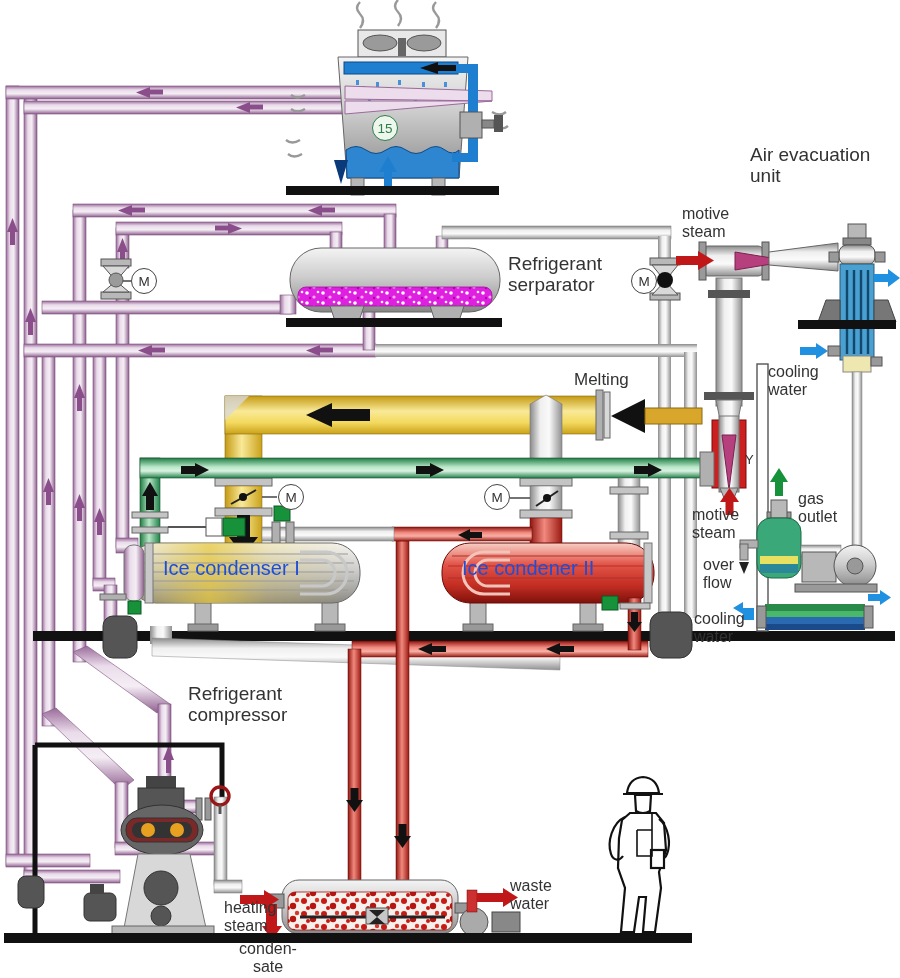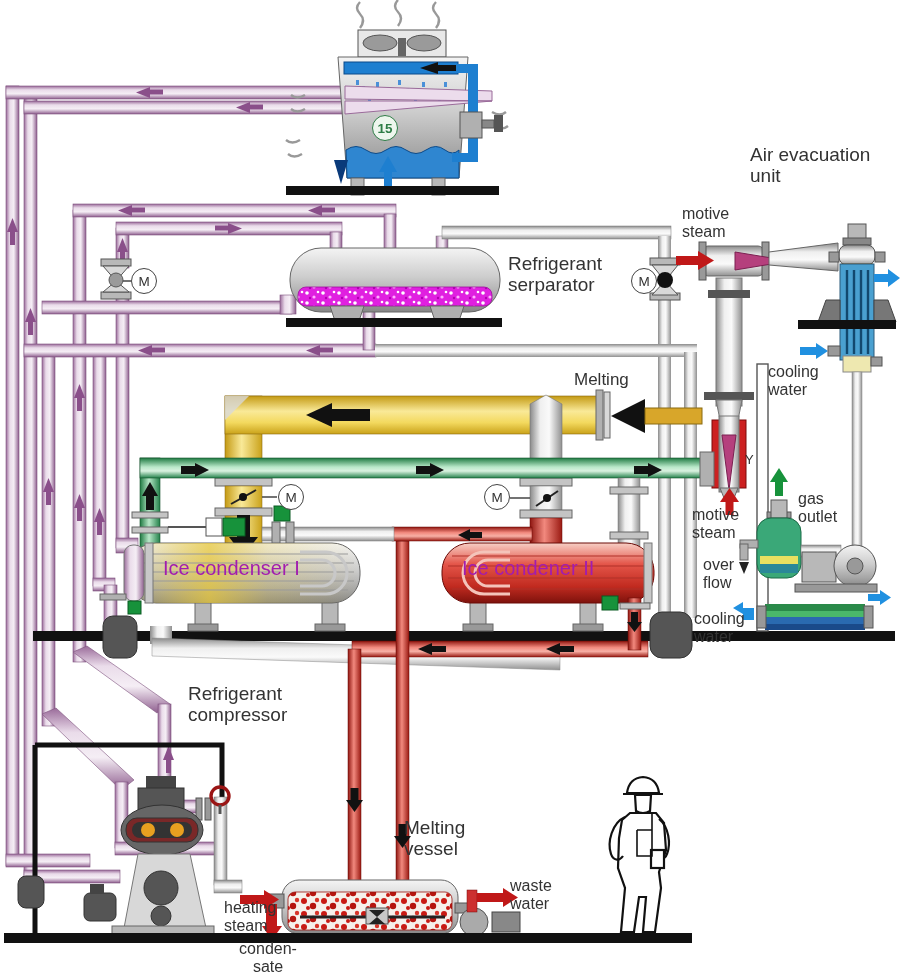--- a/index.html
+++ b/index.html
@@ -1,21 +1,21 @@
 <!DOCTYPE html>
 <html style="--label: #333333; --pipe-purple: #c9a4c9; --pipe-gray: #cfcfcf; --pipe-green: #2e9157; --duct-yellow: #edc93c; --duct-red: #d93a30; --water-blue: #1e7fd0; --liquid-magenta: #e020e0; --steam-red: #c01818; --instrument-green: #17923b; --ground-black: #111111;"><head>
 <meta charset="utf-8">
 <style>
   html,body{margin:0;padding:0;background:#fff;}
   #stage{position:relative;width:900px;height:978px;background:#fff;overflow:hidden;
          font-family:"Liberation Sans",sans-serif;}
   #stage svg{position:absolute;left:0;top:0;}
   .lbl{position:absolute;color:var(--label,#333);font-size:19px;line-height:1.13;}
   .lbl.sm{font-size:16px;}
-  .lbl.on-vessel{font-size:20px;color:#a21caf;white-space:nowrap;text-align:center;}
+  .lbl.on-vessel{font-size:20px;color:#1d4ed8;white-space:nowrap;text-align:center;}
   .lbl.pre{white-space:pre-line;text-align:center;}
   .badge{position:absolute;width:24px;height:24px;border:1.6px solid #444;border-radius:50%;
          background:#fff;color:#333;font-size:13.5px;display:flex;align-items:center;
          justify-content:center;}
   .badge.green{border-color:#2e7d46;color:#2e7d46;background:#eef7ee;}
   .tinytxt{position:absolute;font-size:13px;color:#333;}
 </style>
 </head>
 <body>
 
@@ -569,25 +569,24 @@
 <div class="lbl" style="left:508px;top:253px;width:135px;">Refrigerant serparator</div>
 <div class="lbl sm" style="left:768px;top:363px;width:64px;">cooling water</div>
 <div class="lbl sm" style="left:574px;top:370px;width:70px;font-size:17px;">Melting</div>
 <div class="lbl on-vessel" style="left:163px;top:557px;">Ice condenser I</div>
 <div class="lbl on-vessel" style="left:462px;top:557px;">Ice condener II</div>
 <div class="lbl sm" style="left:692px;top:506px;width:62px;">motive steam</div>
 <div class="lbl sm" style="left:798px;top:490px;width:58px;">gas outlet</div>
 <div class="lbl sm" style="left:703px;top:556px;width:46px;">over flow</div>
 <div class="lbl sm" style="left:694px;top:610px;width:66px;">cooling water</div>
 <div class="lbl" style="left:188px;top:683px;width:135px;">Refrigerant compressor</div>
-<div class="lbl" style="left:404px;top:817px;width:85px;">Melting vessel</div>
 <div class="lbl sm" style="left:224px;top:852px;width:64px;margin-top:47px;">heating steam</div>
 <div class="lbl sm" style="left:510px;top:877px;width:56px;">waste water</div>
 <div class="lbl sm pre" style="left:230px;top:940px;width:76px;">conden-
 sate</div>
 
 <div class="badge" style="left:131px;top:268px;">M</div>
 <div class="badge" style="left:631px;top:268px;">M</div>
 <div class="badge" style="left:278px;top:484px;">M</div>
 <div class="badge" style="left:484px;top:484px;">M</div>
-<div class="badge green" style="left:372px;top:115px;font-weight:bold;">15</div>
+<div class="badge green" style="left:372px;top:115px;">15</div>
 <div class="tinytxt" style="left:745px;top:452px;">Y</div>
 </div>
 
 </body></html>

